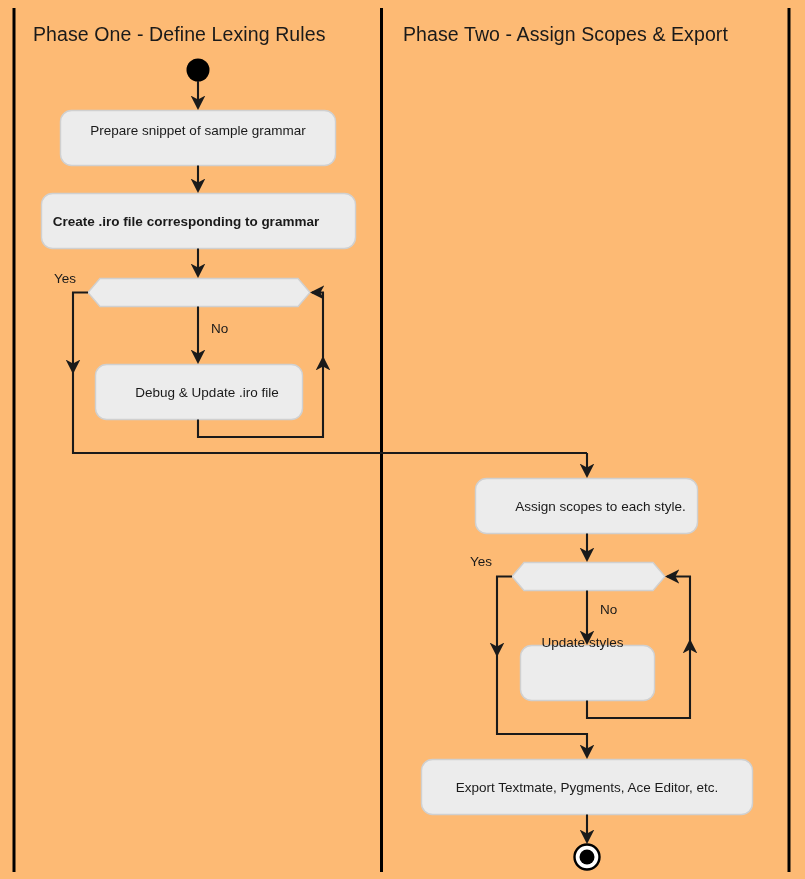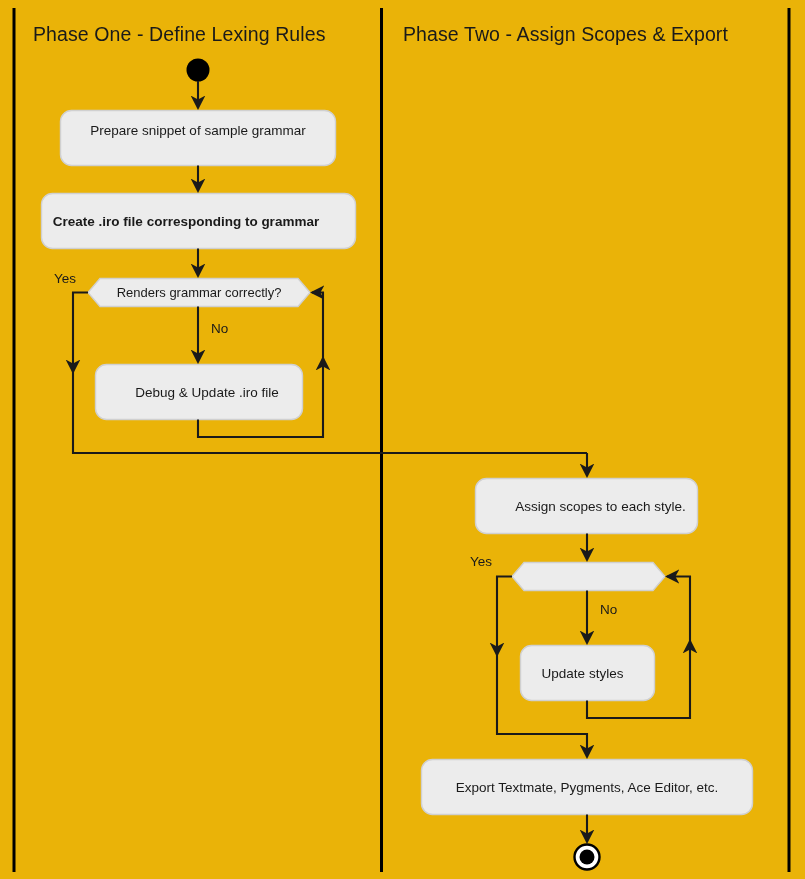--- a/index.html
+++ b/index.html
@@ -8,21 +8,21 @@
     background: #ffffff;
   }
   body {
     font-family: "Liberation Sans", sans-serif;
     color: #000000;
   }
   #canvas {
     position: relative;
     width: 805px;
     height: 879px;
-    background: #eab308;
+    background: #fdba74;
     overflow: hidden;
   }
   #canvas svg {
     position: absolute;
     left: 0;
     top: 0;
   }
   .lane-title {
     position: absolute;
     font-size: 19.5px;
@@ -137,28 +137,27 @@
   </svg>
 
   <div class="lane-title" style="left:33px; top:23px;">Phase One - Define Lexing Rules</div>
 
   <div class="lane-title" style="left:403px; top:23px;">Phase Two - Assign Scopes &amp; Export</div>
 
   <div class="node-label" style="left:60px; top:110px; width:276px; height:41px;border-radius:23px;">Prepare snippet of sample grammar</div>
 
   <div class="node-label" style="left:41px; top:193px; width:290px; height:56px;font-weight:bold;">Create .iro file corresponding to grammar</div>
 
-  <div class="node-label" style="left:88px; top:278px; width:222px; height:29px; font-size:13px;">Renders grammar correctly?</div>
 
   <div class="node-label" style="left:95px; top:364px; width:224px; height:56px;">Debug &amp; Update .iro file</div>
 
   <div class="node-label" style="left:475px; top:478px; width:223px; height:56px;padding-left:14px;">Assign scopes to each style.</div>
 
 
-  <div class="node-label" style="left:520px; top:645px; width:125px; height:56px;">Update styles</div>
+  <div class="node-label" style="left:520px; top:614px; width:125px; height:56px;">Update styles</div>
 
   <div class="node-label" style="left:421px; top:759px; width:332px; height:56px;">Export Textmate, Pygments, Ace Editor, etc.</div>
 
   <div class="edge-label" style="left:54px; top:271px;">Yes</div>
 
   <div class="edge-label" style="left:211px; top:321px;">No</div>
 
   <div class="edge-label" style="left:470px; top:554px;">Yes</div>
 
   <div class="edge-label" style="left:600px; top:602px;">No</div>

